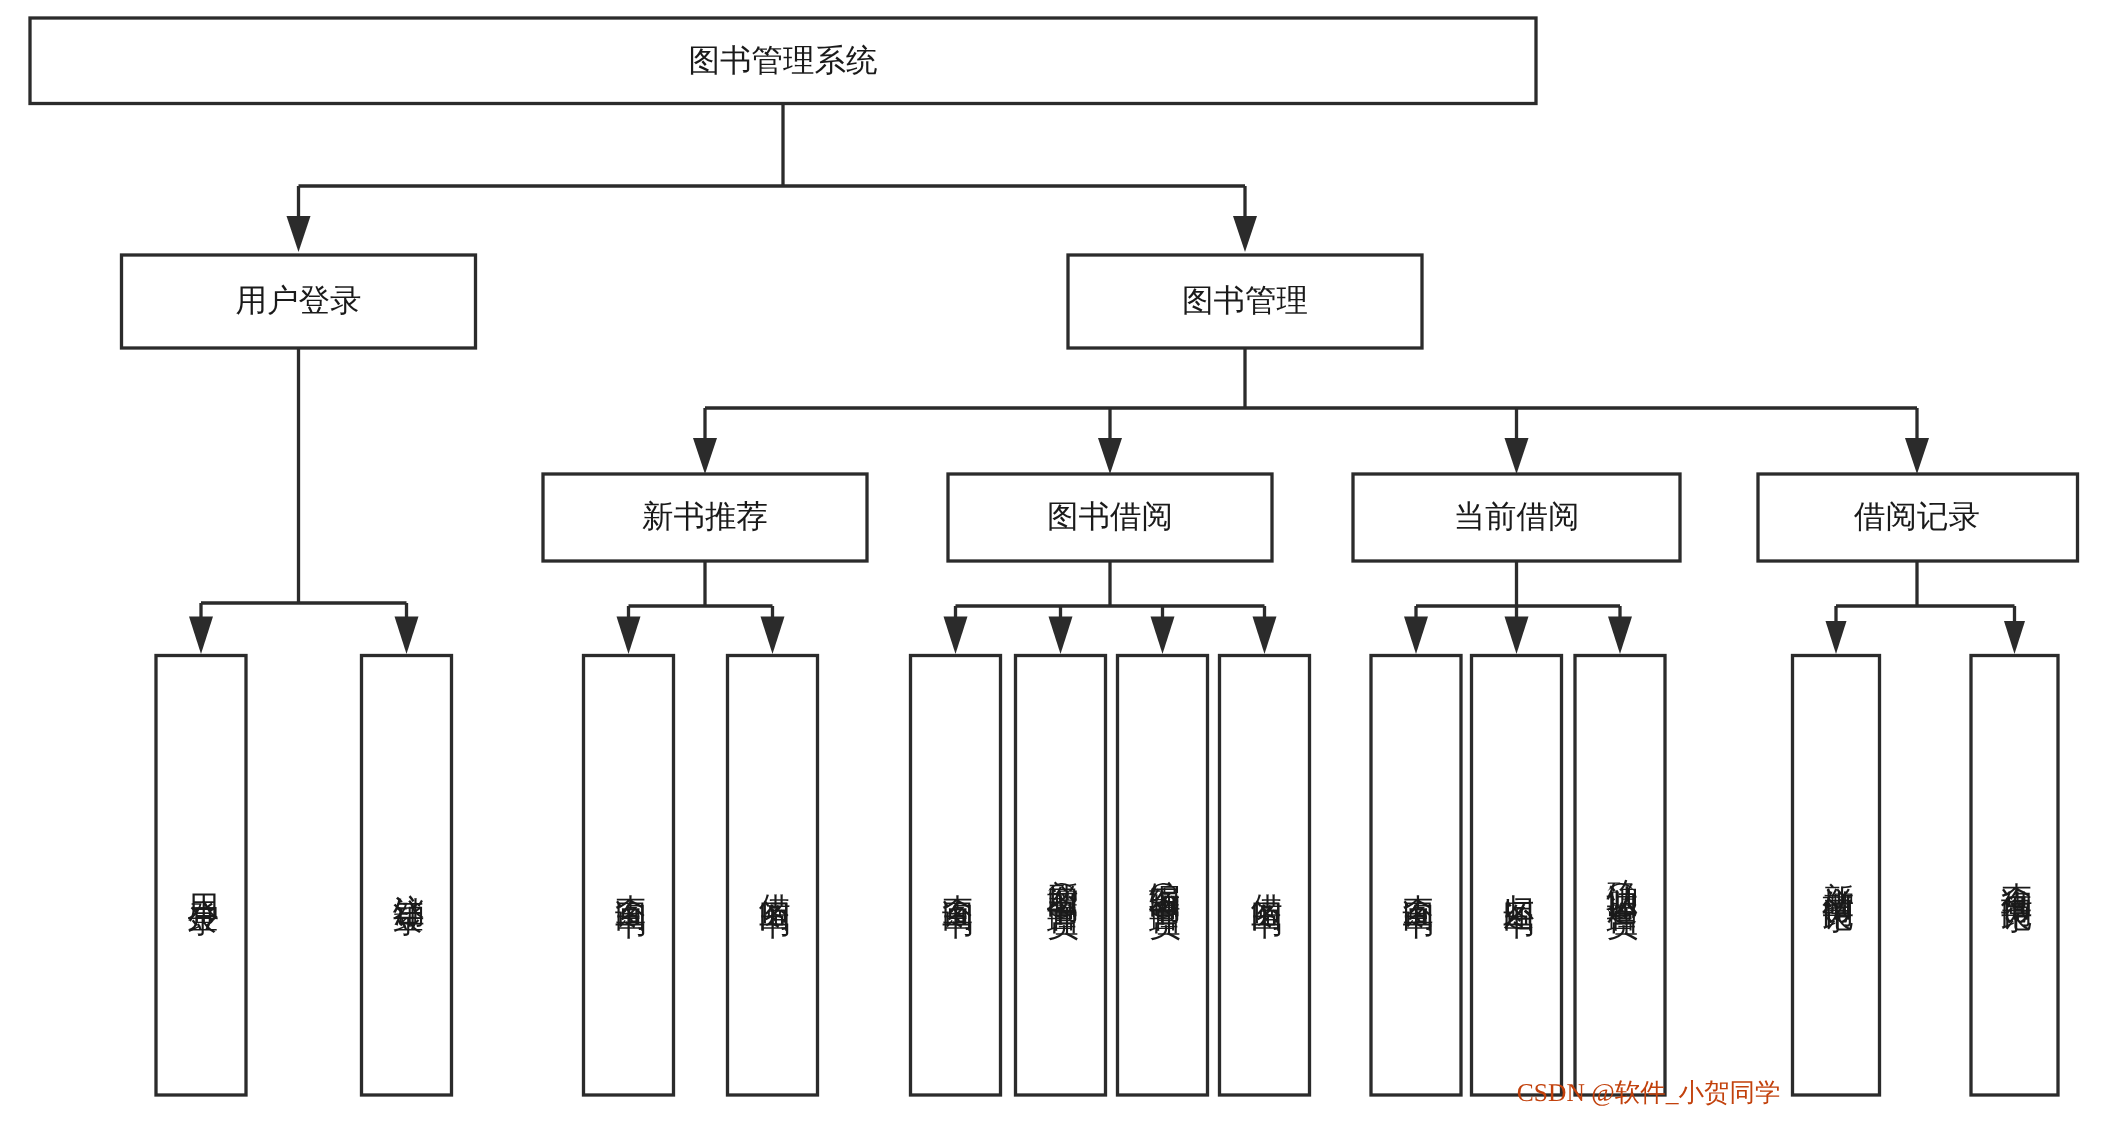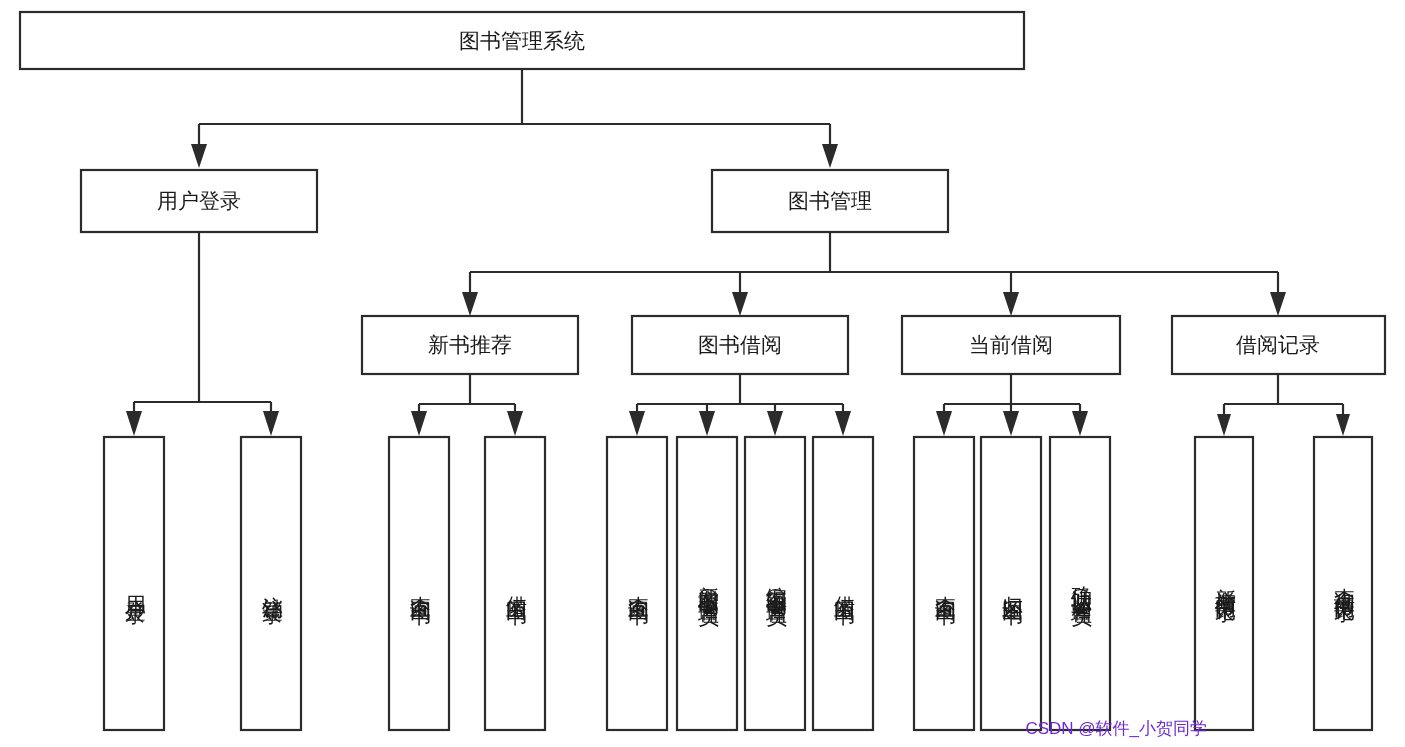--- a/index.html
+++ b/index.html
@@ -11,21 +11,20 @@
     width: 1405px;
     height: 747px;
     font-family: "Liberation Sans", "DejaVu Sans", sans-serif;
     overflow: hidden;
     position: relative;
   }
   #diagram-root {
     position: relative;
     width: 1201px;
     height: 747px;
-    padding-left: 20px;
   }
   svg.diagram-canvas {
     position: absolute;
     left: 0;
     top: 0;
     width: 1405px;
     height: 747px;
     display: block;
   }
   .node-box {
@@ -55,23 +54,23 @@
   .label-v {
     font-size: 21px;
     writing-mode: vertical-rl;
     text-orientation: upright;
     letter-spacing: 3px;
   }
   .watermark {
     position: absolute;
     right: 14px;
     bottom: 7px;
-    font-family: Liberation Sans, sans-serif;
+    font-family: Liberation Serif, serif;
     font-size: 17px;
-    color: #6d28d9;
+    color: #c2410c;
     white-space: nowrap;
     pointer-events: none;
     user-select: none;
   }
 </style>
 </head>
 <body>
 
 <div id="diagram-root">
 

